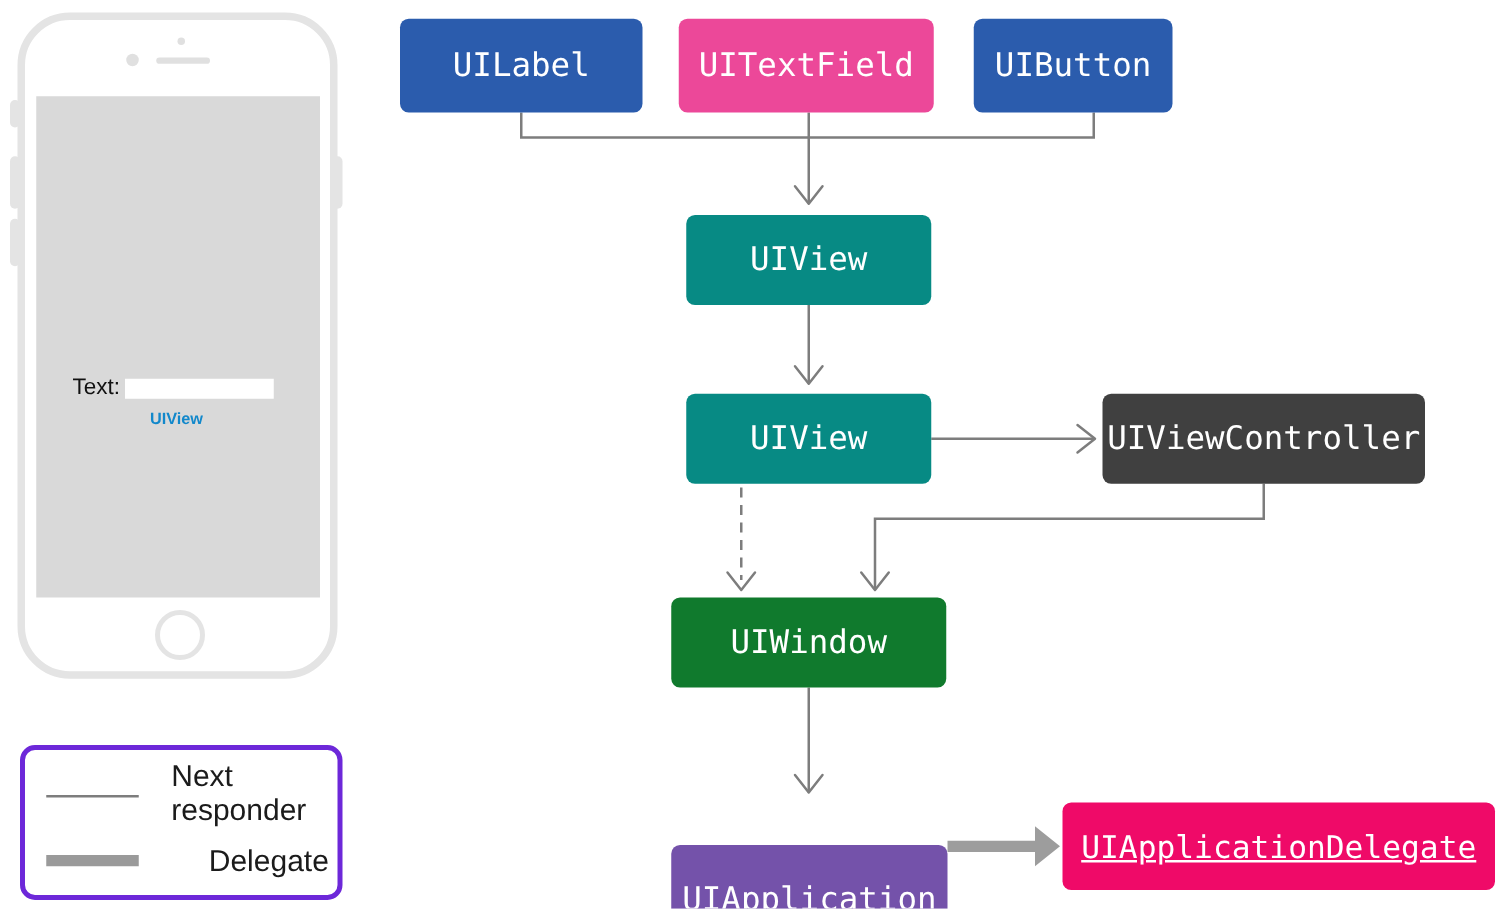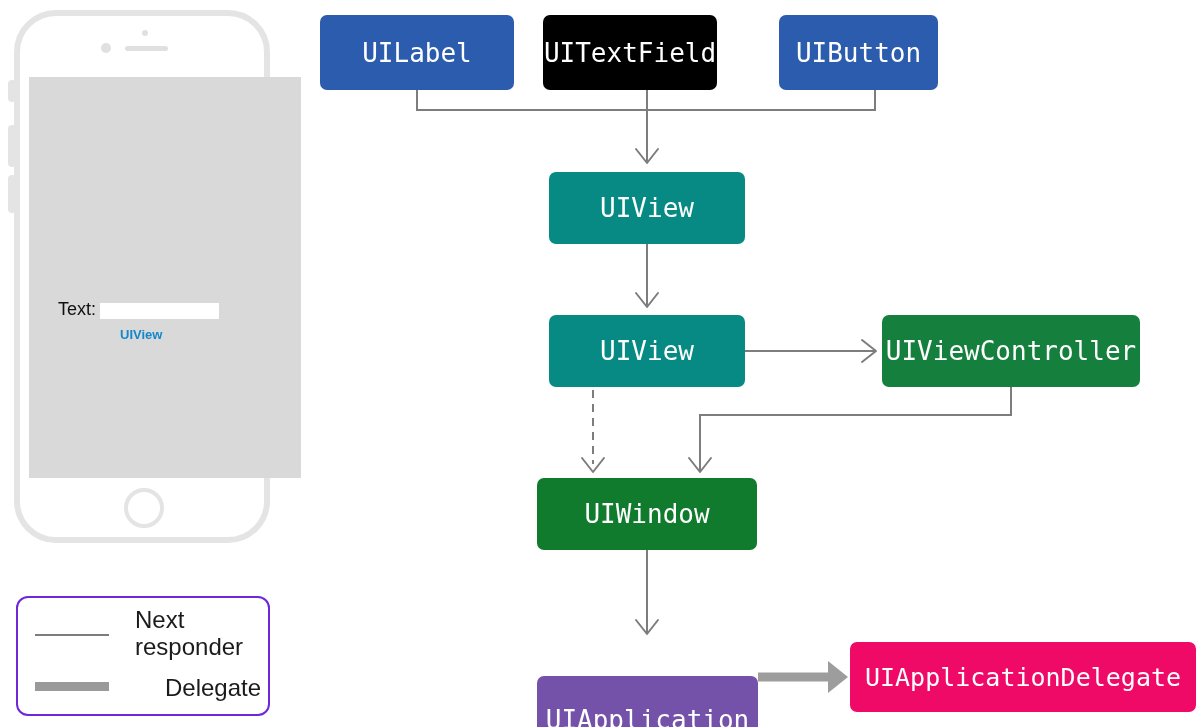--- a/index.html
+++ b/index.html
@@ -17,33 +17,33 @@
   .wire.dashed{stroke-dasharray:8 6;}
   .head{stroke:#7d7d7d;stroke-width:2;fill:none;stroke-linecap:round;stroke-linejoin:round;}
   .thickwire{stroke:#9d9d9d;stroke-width:9;fill:none;}
   .thickhead{fill:#9d9d9d;stroke:none;}
   .node{z-index:2;}
 
   
   .side-tab{position:absolute;background:#e4e4e4;border-radius:4px;}
   #phone-body{position:absolute;left:14px;top:10px;width:244px;height:521px;
               background:#ffffff;border:6px solid #e4e4e4;border-radius:42px;z-index:2;}
-  #phone-screen{position:absolute;left:9px;top:61px;width:227px;height:401px;background:#d9d9d9;padding-left:45px;}
+  #phone-screen{position:absolute;left:9px;top:61px;width:227px;height:401px;background:#d9d9d9;}
   #camera-dot{position:absolute;left:122px;top:14px;width:6px;height:6px;border-radius:50%;background:#e0e0e0;}
   #speaker-dot{position:absolute;left:81px;top:27px;width:10px;height:10px;border-radius:50%;background:#e0e0e0;}
   #speaker-bar{position:absolute;left:105px;top:30px;width:43px;height:5px;border-radius:3px;background:#e0e0e0;}
   #home-button{position:absolute;left:104px;top:472px;width:32px;height:32px;border-radius:50%;
                border:4px solid #e4e4e4;background:#ffffff;}
   #field-label{position:absolute;left:29px;top:222px;font-size:18px;color:#111111;}
   #field-input{position:absolute;left:71px;top:226px;width:119px;height:16px;background:#ffffff;font-size:13px;}
   #submit-button{position:absolute;left:91px;top:250px;font-size:13px;font-weight:bold;color:#1288cb;}
 
   
   #legend{position:absolute;left:16px;top:596px;width:250px;height:116px;
-          border:2px solid #6d28d9;border-radius:12px;background:#ffffff;z-index:2;}
+          border:4px solid #6d28d9;border-radius:12px;background:#ffffff;z-index:2;}
   .legend-line-thin{position:absolute;left:17px;top:36px;width:74px;height:0;border-top:2px solid #7d7d7d;}
   .legend-line-thick{position:absolute;left:17px;top:84px;width:74px;height:9px;background:#9a9a9a;}
   #legend-next{position:absolute;left:117px;top:8px;width:135px;font-size:24px;line-height:27px;color:#1b1b1b;}
   #legend-delegate{position:absolute;left:117px;top:76px;font-size:24px;color:#1b1b1b;margin-left:30px;}
 </style>
 </head>
 <body>
 
 <div id="stage">
 
@@ -65,31 +65,31 @@
     <path class="head" d="M582,458 L593,472 L604,458"></path>
 
     <path class="wire" d="M647,550 V634"></path>
     <path class="head" d="M636,620 L647,634 L658,620"></path>
 
     <path class="thickwire" d="M758,677 H829"></path>
     <path class="thickhead" d="M828,661 L848,677 L828,693 Z"></path>
   </svg>
 
   <div class="node" style="left: 320px; top: 15px; width: 194px; height: 75px; background: rgb(43, 92, 173);">UILabel</div>
-  <div class="node" style="left: 543px; top: 15px; width: 174px; height: 75px; background: #000000;">UITextField</div>
+  <div class="node" style="left: 543px; top: 15px; width: 204px; height: 75px; background: #ec4899;">UITextField</div>
   <div class="node" style="left: 779px; top: 15px; width: 159px; height: 75px; background: rgb(43, 92, 173);">UIButton</div>
 
   <div class="node" style="left: 549px; top: 172px; width: 196px; height: 72px; background: rgb(7, 138, 132);">UIView</div>
   <div class="node" style="left: 549px; top: 315px; width: 196px; height: 72px; background: rgb(7, 138, 132);">UIView</div>
-  <div class="node" style="left: 882px; top: 315px; width: 258px; height: 72px; background: #15803d;">UIViewController</div>
+  <div class="node" style="left: 882px; top: 315px; width: 258px; height: 72px; background: #404040;">UIViewController</div>
 
   <div class="node" style="left: 537px; top: 478px; width: 220px; height: 72px; background: rgb(16, 122, 45); text-align: center;">UIWindow</div>
 
   <div class="node" style="left: 537px; top: 676px; width: 221px; height: 88px; background: rgb(116, 82, 170);">UIApplication</div>
-  <div class="node" style="left: 850px; top: 642px; width: 346px; height: 70px; font-size: 25px; background: rgb(239, 10, 104);">UIApplicationDelegate</div>
+  <div class="node" style="left: 850px; top: 642px; width: 346px; height: 70px; font-size: 25px; background: rgb(239, 10, 104); text-decoration: underline;">UIApplicationDelegate</div>
 
   <div class="side-tab" style="left:8px;top:80px;width:8px;height:22px;"></div>
   <div class="side-tab" style="left:8px;top:125px;width:8px;height:42px;"></div>
   <div class="side-tab" style="left:8px;top:175px;width:8px;height:38px;"></div>
   <div class="side-tab" style="left:266px;top:125px;width:8px;height:42px;"></div>
 
   <div id="phone-body">
     <div id="camera-dot"></div>
     <div id="speaker-dot"></div>
     <div id="speaker-bar"></div>

